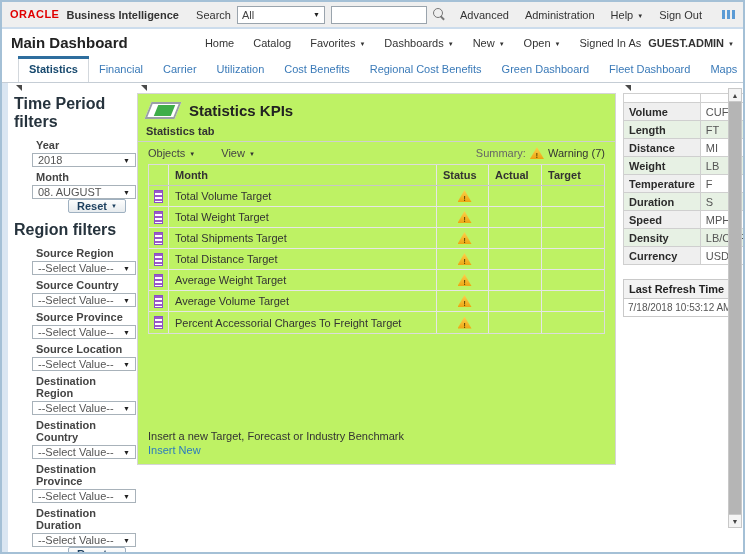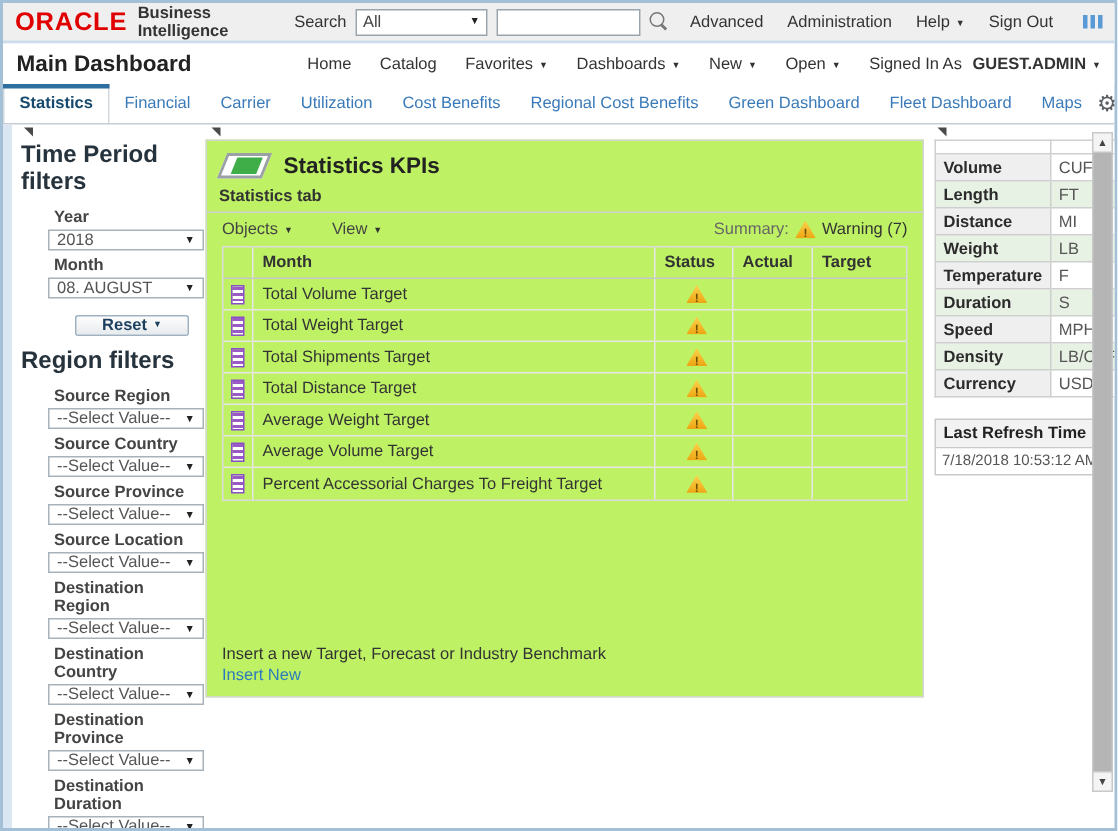--- a/index.html
+++ b/index.html
@@ -2,21 +2,21 @@
 <html><head>
 <meta charset="utf-8">
 <style>
   * { margin:0; padding:0; box-sizing:border-box; }
   html,body { width:745px; height:554px; }
   body { font-family:"Liberation Sans", sans-serif; font-size:11px; color:#333; background:#fff; }
   .page { width:745px; height:554px; border:2px solid #a4c0d6; background:#fff; position:relative; overflow:hidden; display:flex; flex-direction:column; }
 
   
   .topbar { height:27px; background:#efefef; border-bottom:2px solid #ccdcec; display:flex; align-items:center; padding:0 8px; flex-shrink:0; }
-  .brand-logo { color:#e00000; font-size:17px; font-weight:bold; letter-spacing:.5px; line-height:1; }
+  .brand-logo { color:#e00000; font-size:11px; font-weight:bold; letter-spacing:.5px; line-height:1; }
   .brand-sub { font-weight:bold; font-size:11px; margin-left:7px; color:#333; }
   .search-group { display:flex; align-items:center; gap:6px; margin-left:auto; }
   .search-label { color:#333; }
   .scope-select { width:88px; height:18px; background:#fff; border:1px solid #9aa4ad; display:flex; align-items:center; justify-content:space-between; padding:0 4px; color:#444; }
   .search-input { width:96px; height:18px; border:1px solid #9aa4ad; background:#fff; font:inherit; padding:0 3px; }
   .mag { width:13px; height:13px; position:relative; display:inline-block; }
   .mag::before { content:""; position:absolute; width:8px; height:8px; border:1.5px solid #777; border-radius:50%; left:0; top:0; }
   .mag::after { content:""; position:absolute; width:5px; height:1.5px; background:#777; transform:rotate(45deg); left:7px; top:9px; }
   .top-links { display:flex; align-items:center; gap:16px; margin-left:14px; }
   .top-link { color:#333; cursor:pointer; white-space:nowrap; }
@@ -26,39 +26,39 @@
 
   
   .dashbar { height:27px; background:#fff; display:flex; align-items:center; padding:0 9px; flex-shrink:0; }
   .dash-title { font-size:15px; font-weight:bold; color:#222; }
   .dash-nav { margin-left:auto; display:flex; align-items:center; gap:19px; }
   .dash-link { color:#333; white-space:nowrap; cursor:pointer; }
   .signed-in { color:#333; }
   .user-name { font-weight:bold; }
 
   
-  .tabbar { height:27px; display:flex; align-items:stretch; padding-left:0; border-bottom:1px solid #c5cdd5; flex-shrink:0; }
+  .tabbar { height:27px; display:flex; align-items:stretch; padding-left:16px; border-bottom:1px solid #c5cdd5; flex-shrink:0; }
   .tab { display:flex; align-items:center; padding:0 10px; color:#3a7ab8; cursor:pointer; position:relative; white-space:nowrap; }
   .tab.active { color:#17496e; font-weight:bold; border-left:1px solid #d3d8dd; border-right:1px solid #d3d8dd; background:#fff; }
   .tab.active::before { content:""; position:absolute; top:0; left:-1px; right:-1px; height:3px; background:#2e6e9e; }
   .tab-icons { margin-left:auto; display:flex; align-items:center; gap:9px; padding-right:12px; }
   .gear { font-size:15px; color:#5a5f63; line-height:1; cursor:pointer; }
 
   
   .content { flex:1; display:flex; position:relative; overflow:hidden; }
   .gutter { width:6px; background:#dae6f2; flex-shrink:0; }
   .collapse-handle { width:0; height:0; border-top:6px solid #4a4a4a; border-left:6px solid transparent; margin:2px 0 2px 4px; }
 
   
   .sidebar { width:124px; flex-shrink:0; padding:0 0 0 4px; display:flex; flex-direction:column; }
   .section-title { font-size:16px; font-weight:bold; color:#26333d; margin:2px 0 4px 2px; }
   .field-label { font-weight:bold; color:#444; margin:4px 0 2px 24px; }
   .selectbox { width:104px; height:20px; margin-left:20px; border:1px solid #a8b2ba; background:#fff; display:flex; align-items:center; justify-content:space-between; padding:0 5px; color:#555; cursor:pointer; }
   .selectbox .arrow { font-size:7px; color:#222; }
-  .reset-btn { width:76px; height:20px; margin:11px 6px 6px auto; border:1px solid #9fb1c1; border-radius:2px; background:linear-gradient(#fdfdfd,#e7ebee); color:#1c3f5e; font-weight:bold; display:flex; align-items:center; justify-content:center; gap:4px; cursor:pointer;text-align:right; }
+  .reset-btn { width:58px; height:20px; margin:0 6px 6px auto; border:1px solid #9fb1c1; border-radius:2px; background:linear-gradient(#fdfdfd,#e7ebee); color:#1c3f5e; font-weight:bold; display:flex; align-items:center; justify-content:center; gap:4px; cursor:pointer;text-align:right; }
   .reset-btn::after { content:"▼"; font-size:6px; color:#1c3f5e; }
 
   
   .main-col { flex:1; display:flex; flex-direction:column; padding:0 5px 0 5px; }
   .main-panel { border:1px solid #d5d5d5; background:#bef264; height:372px; display:flex; flex-direction:column; }
   .kpi-header { display:flex; align-items:center; gap:11px; padding:8px 10px 6px 10px; }
   .kpi-icon { width:30px; height:17px; position:relative; }
   .kpi-icon .outer { position:absolute; inset:0; background:#fff; border:2px solid #9aa0a6; transform:skewX(-22deg); }
   .kpi-icon .inner { position:absolute; left:8px; top:3px; width:17px; height:11px; background:#3fae49; transform:skewX(-22deg); }
   .kpi-title { font-size:15px; font-weight:bold; color:#222; }

